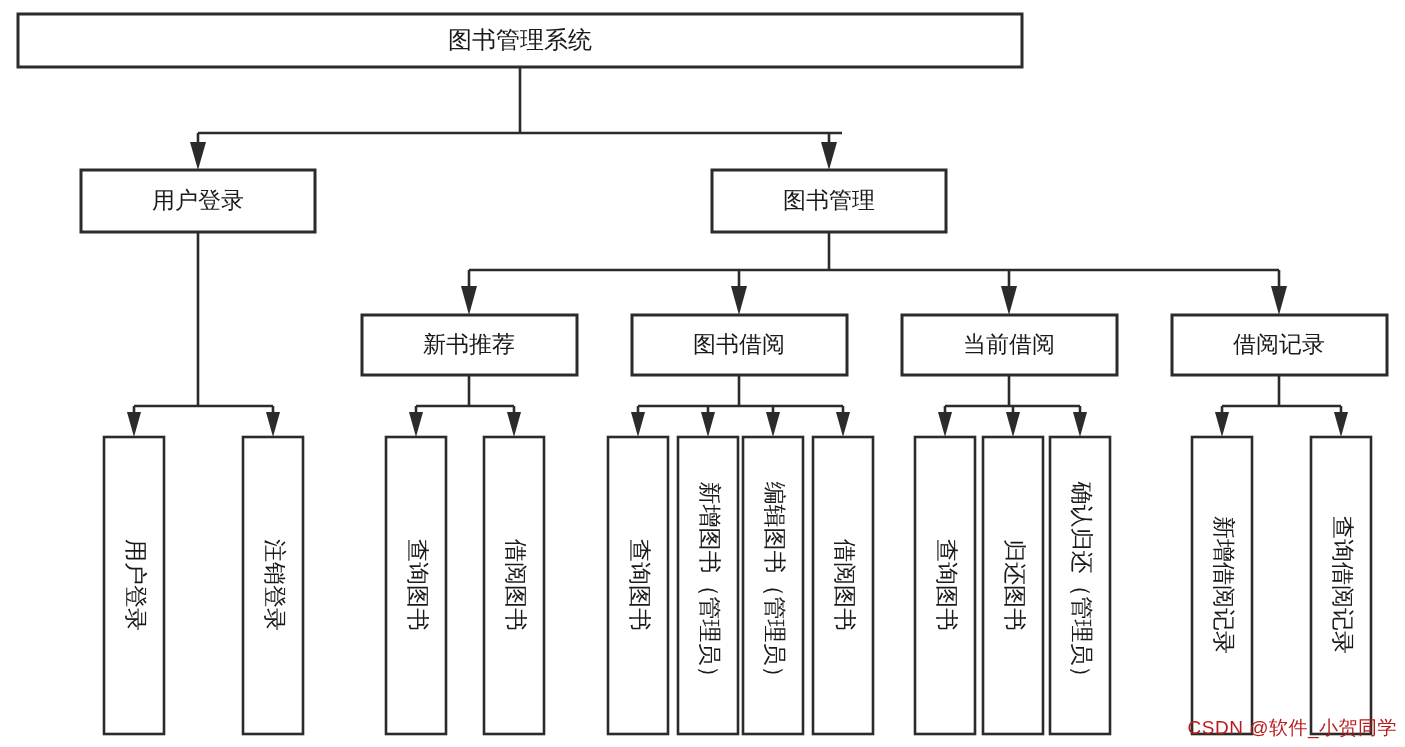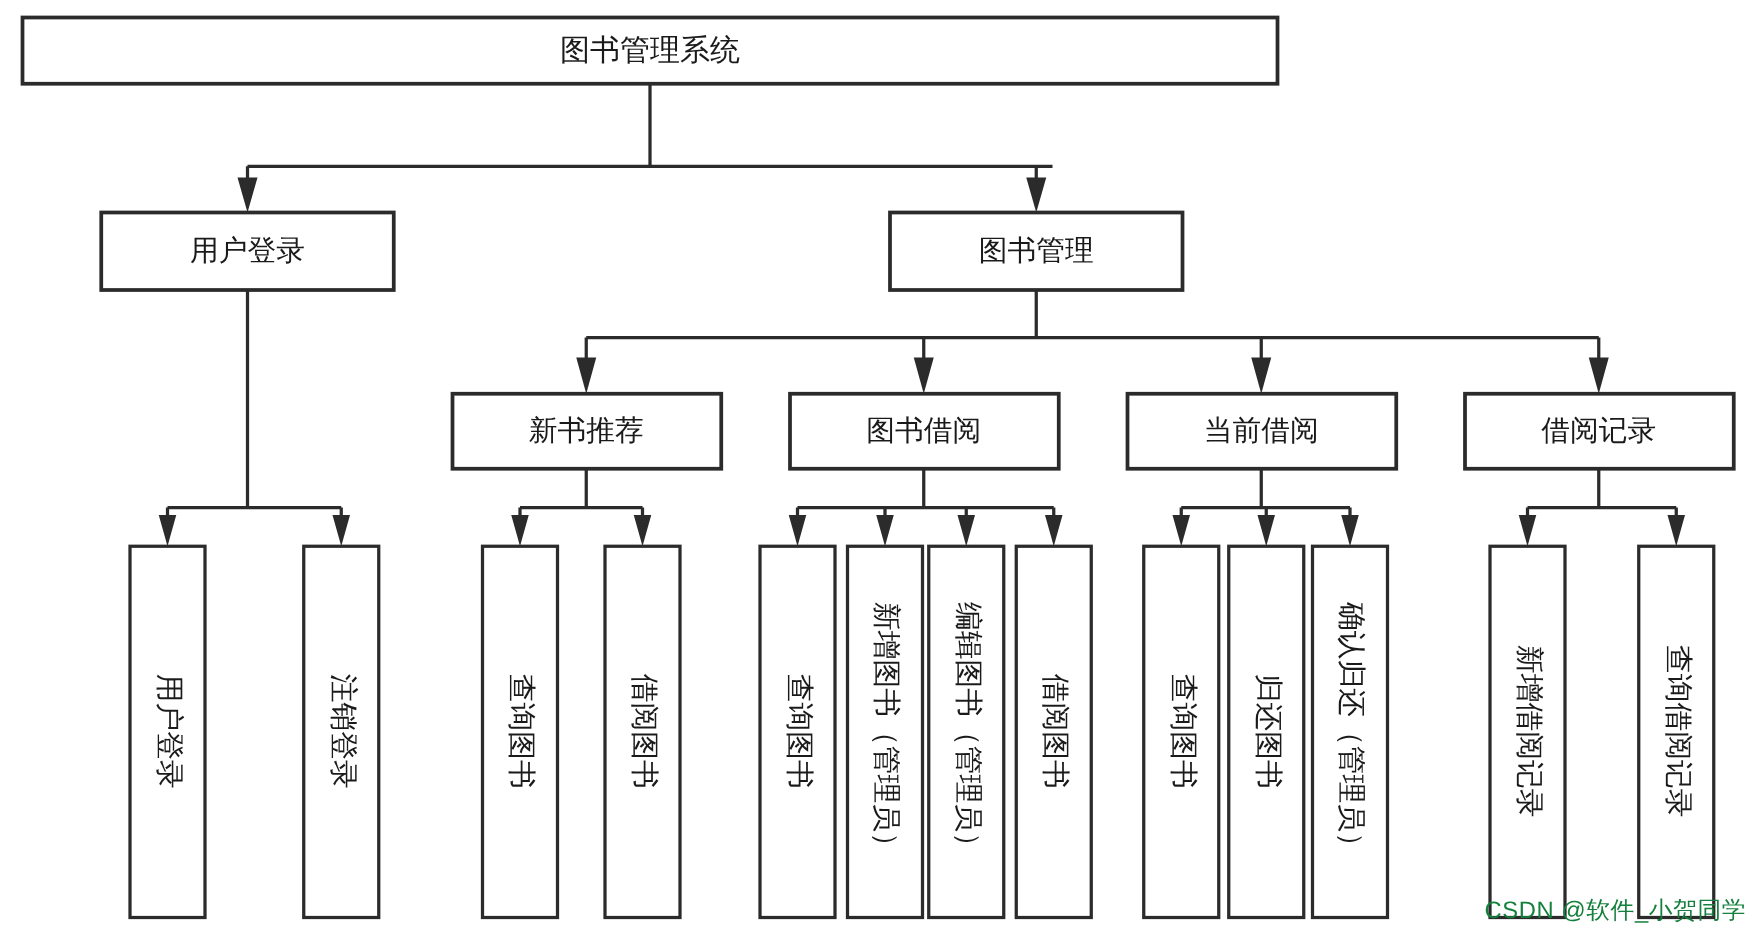--- a/index.html
+++ b/index.html
@@ -58,21 +58,21 @@
     fill: #1a1a1a;
     text-anchor: middle;
     dominant-baseline: middle;
   }
   .watermark {
     position: absolute;
     right: 8px;
     bottom: 6px;
     font-family: "Liberation Sans", "DejaVu Sans", sans-serif;
     font-size: 19px;
-    color: #15803d;
+    color: #b91c1c;
     letter-spacing: 0.5px;
     white-space: nowrap;
     user-select: none;
   }
 </style>
 </head>
 <body>
 
 <div id="diagram-root">
   <svg class="diagram" viewBox="0 0 1405 747" xmlns="http://www.w3.org/2000/svg">

